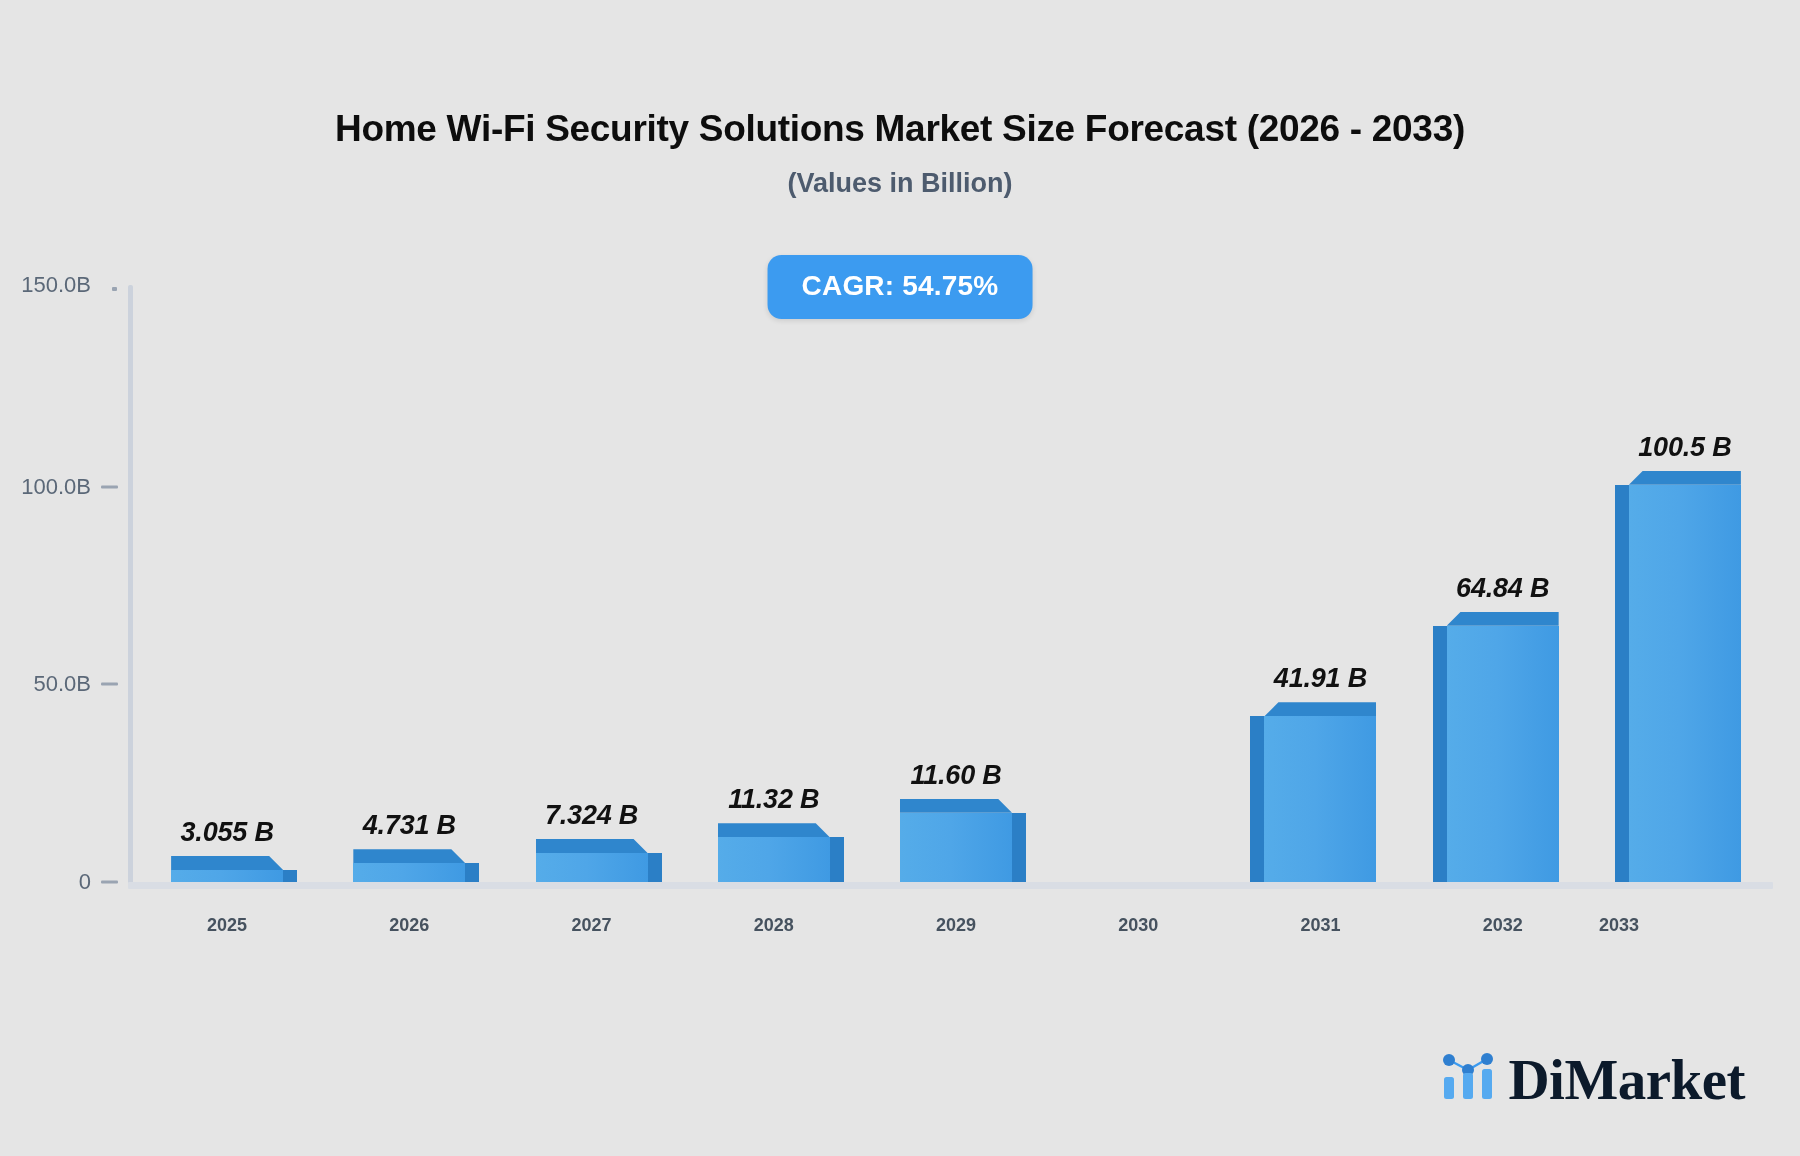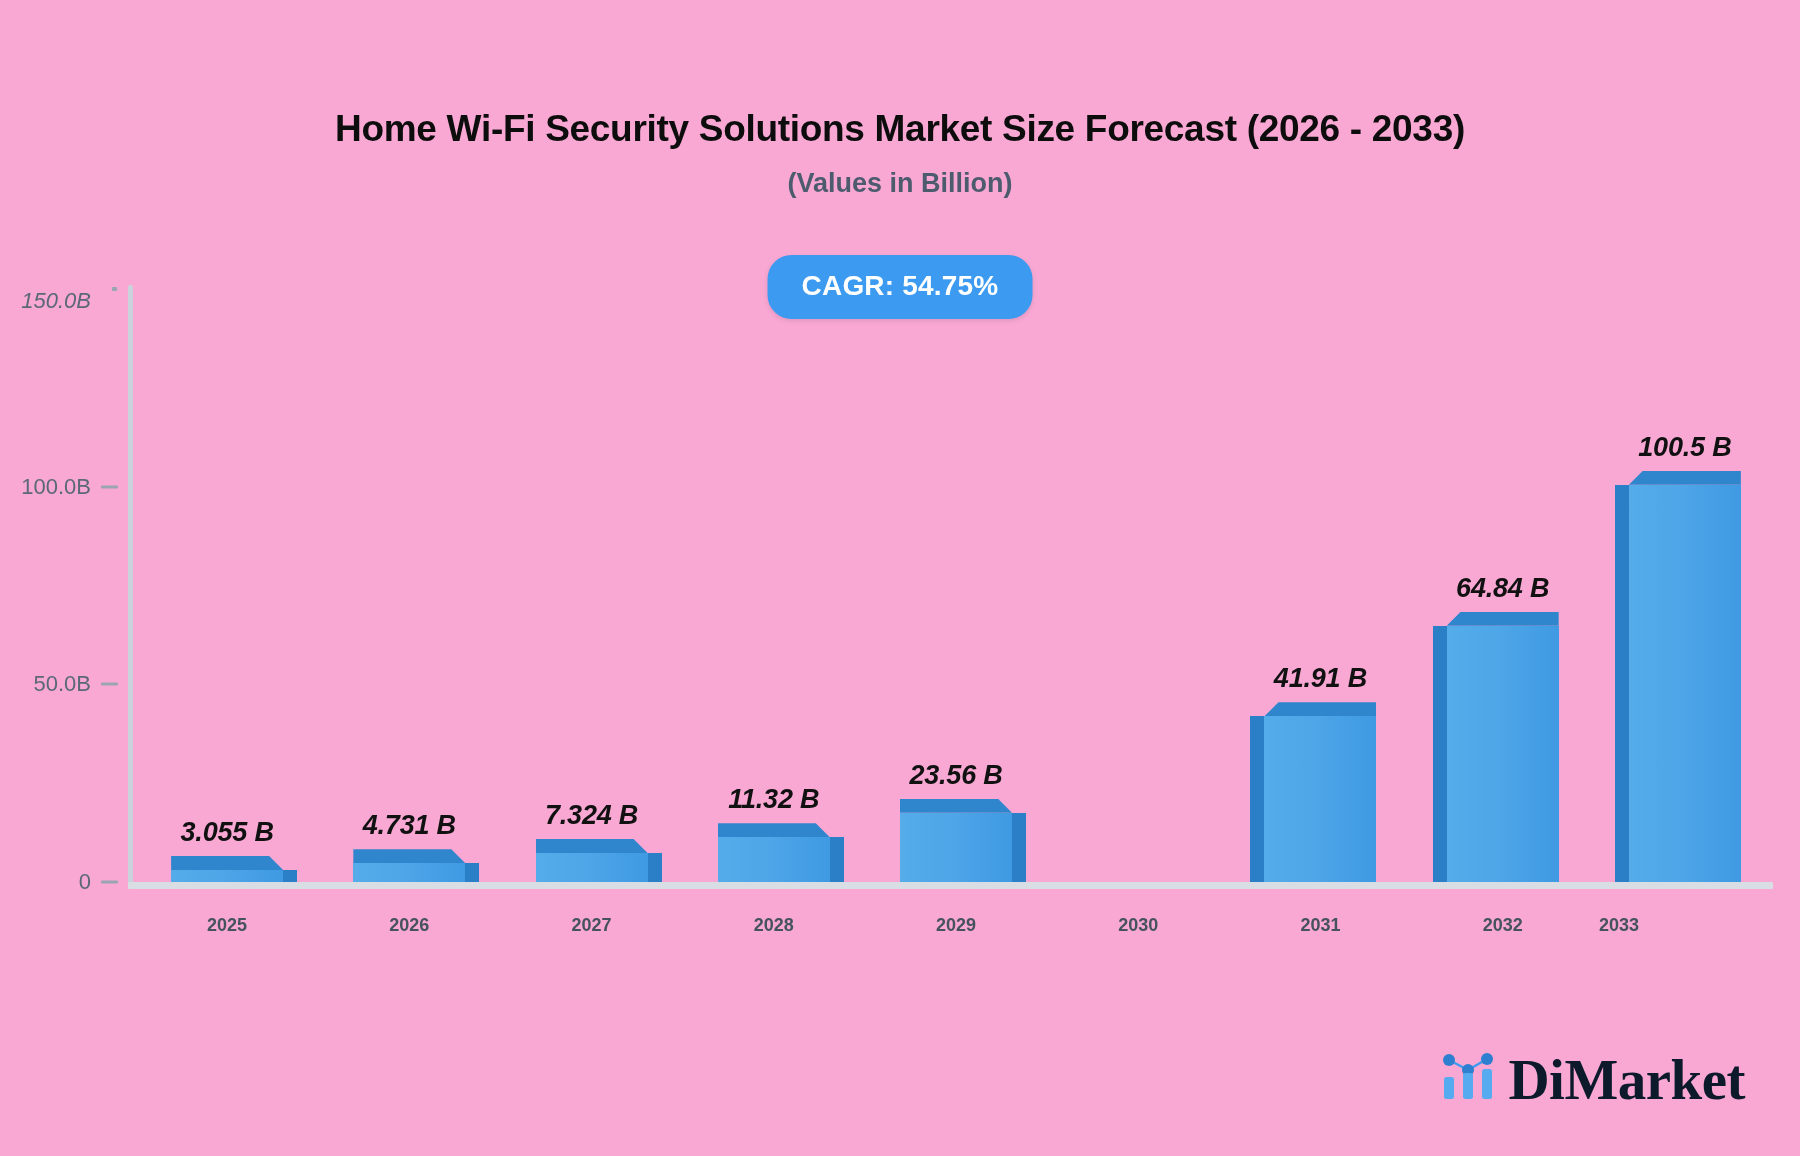--- a/index.html
+++ b/index.html
@@ -2,41 +2,41 @@
 <html><head>
 <meta charset="utf-8">
 <style>
   * { box-sizing: border-box; margin: 0; padding: 0; }
   html, body {
     width: 1800px; height: 1156px;
     background: #ffffff;
     font-family: "Liberation Sans", sans-serif;
     overflow: hidden;
   }
-  #page { position: relative; width: 1800px; height: 1156px; background:#f9a8d4; }
+  #page { position: relative; width: 1800px; height: 1156px; background:#e5e5e5; }
 
   
   #title {
     position: absolute; left: 0; top: 108px; width: 1800px;
     text-align: center;
     font-size: 37px; font-weight: 700; letter-spacing: -0.3px;
     color: #0d0d0d;
   }
   #subtitle {
     position: absolute; left: 0; top: 168px; width: 1800px;
     text-align: center;
     font-size: 27px; font-weight: 600;
     color: #4d5b6e;
   }
   #cagr-badge {
     position: absolute; left: 50%; transform: translateX(-50%);
     top: 255px;
     background: #3c9bf0;
     color: #ffffff;
-    border-radius: 24px;
+    border-radius: 14px;
     padding: 15px 34px 17px 34px;
     font-size: 28px; font-weight: 600; letter-spacing: .2px;
     white-space: nowrap;
     box-shadow: 0 2px 5px rgba(0,0,0,.10);
   }
 
   
   
   #plot {
     position: absolute;
@@ -128,21 +128,21 @@
   <div id="plot">
     <div id="y-axis-line"></div>
     <div id="x-axis-line"></div>
     <div id="yticks">
         <div class="ytick-label" style="top: 597px;">0</div>
         <div class="ytick-dash" style="top: 597px;"></div>
         <div class="ytick-label" style="top: 399.333px;">50.0B</div>
         <div class="ytick-dash" style="top: 399.333px;"></div>
         <div class="ytick-label" style="top: 201.667px;">100.0B</div>
         <div class="ytick-dash" style="top: 201.667px;"></div>
-        <div class="ytick-label" style="top: 16px; font-style: italic;">150.0B</div>
+        <div class="ytick-label" style="top: 0;">150.0B</div>
         <div class="ytick-dash tiny" style="top: 4px;"></div>
       </div>
     <div id="bars">
         <div class="bar-group" style="left: 43.1111px; width: 126px; bottom: 3px; height: 72.0774px;">
           <div class="bar-shape" style="width: 126px; height: 26.0774px; position: absolute; bottom: 0px; left: 0px;">
             <div class="bar-side" style="width: 14px; height: 12.0774px; bottom: 0px; right: 0px;"></div>
             <div class="bar-top" style="width: 112px; height: 14px; bottom: 12.0774px; left: 0px; clip-path: polygon(0px 0px, calc(100% - 14px) 0px, 100% 100%, 0px 100%);"></div>
             <div class="bar-face" style="width: 112px; height: 12.0774px; bottom: 0px; left: 0px;"></div>
           </div>
           <div class="bar-value" style="bottom: 34.0774px; left: 56px;">3.055 B</div>
@@ -170,21 +170,21 @@
             <div class="bar-face" style="width: 112px; height: 44.7517px; bottom: 0px; left: 0px;"></div>
           </div>
           <div class="bar-value" style="bottom: 66.7517px; left: 56px;">11.32 B</div>
         </div>
         <div class="bar-group" style="left: 772px; width: 126px; bottom: 3px; height: 129.262px;">
           <div class="bar-shape" style="width: 126px; height: 83.2624px; position: absolute; bottom: 0px; left: 0px;">
             <div class="bar-side" style="width: 14px; height: 69.2624px; bottom: 0px; right: 0px;"></div>
             <div class="bar-top" style="width: 112px; height: 14px; bottom: 69.2624px; left: 0px; clip-path: polygon(0px 0px, calc(100% - 14px) 0px, 100% 100%, 0px 100%);"></div>
             <div class="bar-face" style="width: 112px; height: 69.2624px; bottom: 0px; left: 0px;"></div>
           </div>
-          <div class="bar-value" style="bottom: 91.2624px; left: 56px;">23.56 B</div>
+          <div class="bar-value" style="bottom: 91.2624px; left: 56px;">11.60 B</div>
         </div>
         <div class="bar-group" style="left: 1122.44px; width: 126px; bottom: 3px; height: 225.684px;">
           <div class="bar-shape" style="width: 126px; height: 179.684px; position: absolute; bottom: 0px; left: 0px;">
             <div class="bar-side" style="width: 14px; height: 165.684px; bottom: 0px; left: 0px;"></div>
             <div class="bar-top" style="width: 112px; height: 14px; bottom: 165.684px; left: 14px; clip-path: polygon(0px 100%, 14px 0px, 100% 0px, 100% 100%);"></div>
             <div class="bar-face" style="width: 112px; height: 165.684px; bottom: 0px; left: 14px;"></div>
           </div>
           <div class="bar-value" style="bottom: 187.684px; left: 70px;">41.91 B</div>
         </div>
         <div class="bar-group" style="left: 1304.67px; width: 126px; bottom: 3px; height: 316.334px;">

